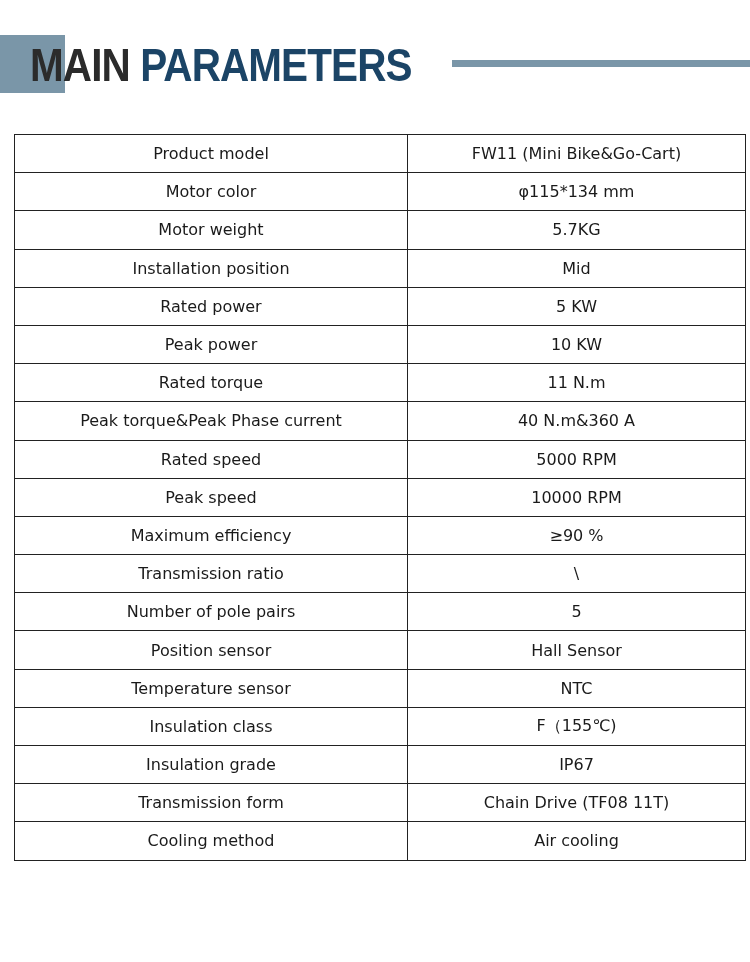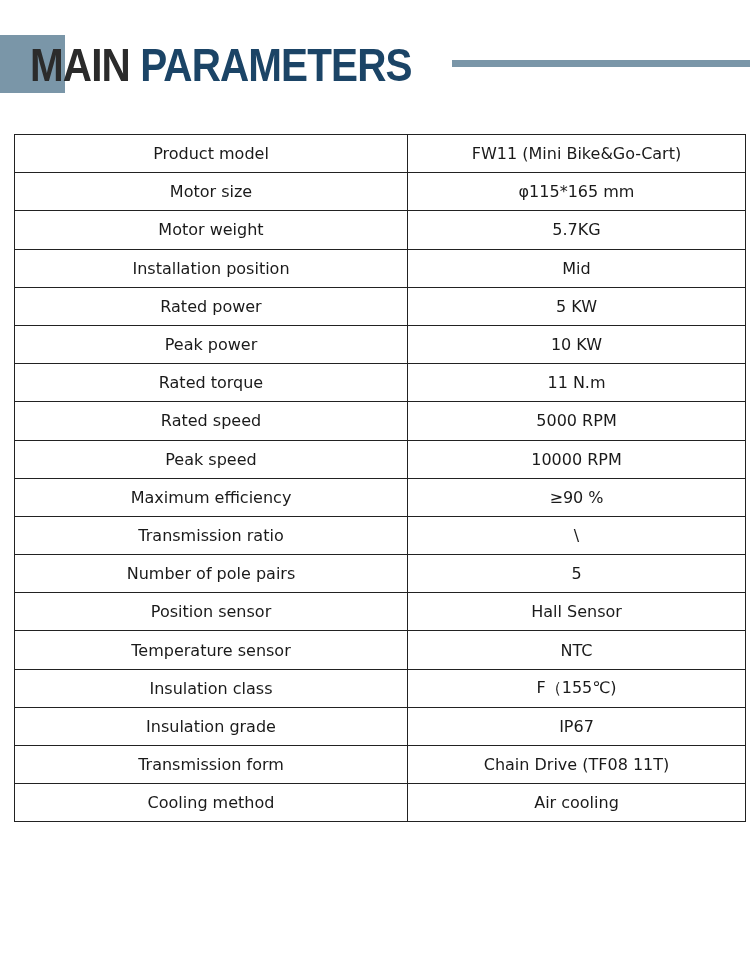--- a/index.html
+++ b/index.html
@@ -24,42 +24,46 @@
 </div>
 <div class="hdr-line"></div>
 
 <table class="params">
   <tbody id="rows">
       <tr>
         <td class="k">Product model</td>
         <td class="v">FW11 (Mini Bike&amp;Go-Cart)</td>
       </tr>
       <tr>
-        <td class="k">Motor size</td>
-        <td class="v">φ115*165 mm</td>
+        <td class="k">Motor color</td>
+        <td class="v">φ115*134 mm</td>
       </tr>
       <tr>
         <td class="k">Motor weight</td>
         <td class="v">5.7KG</td>
       </tr>
       <tr>
         <td class="k">Installation position</td>
         <td class="v">Mid</td>
       </tr>
       <tr>
         <td class="k">Rated power</td>
         <td class="v">5 KW</td>
       </tr>
       <tr>
         <td class="k">Peak power</td>
         <td class="v">10 KW</td>
       </tr>
       <tr>
         <td class="k">Rated torque</td>
         <td class="v">11 N.m</td>
+      </tr>
+      <tr>
+        <td class="k">Peak torque&amp;Peak Phase current</td>
+        <td class="v">40 N.m&amp;360 A</td>
       </tr>
       <tr>
         <td class="k">Rated speed</td>
         <td class="v">5000 RPM</td>
       </tr>
       <tr>
         <td class="k">Peak speed</td>
         <td class="v">10000 RPM</td>
       </tr>
       <tr>

